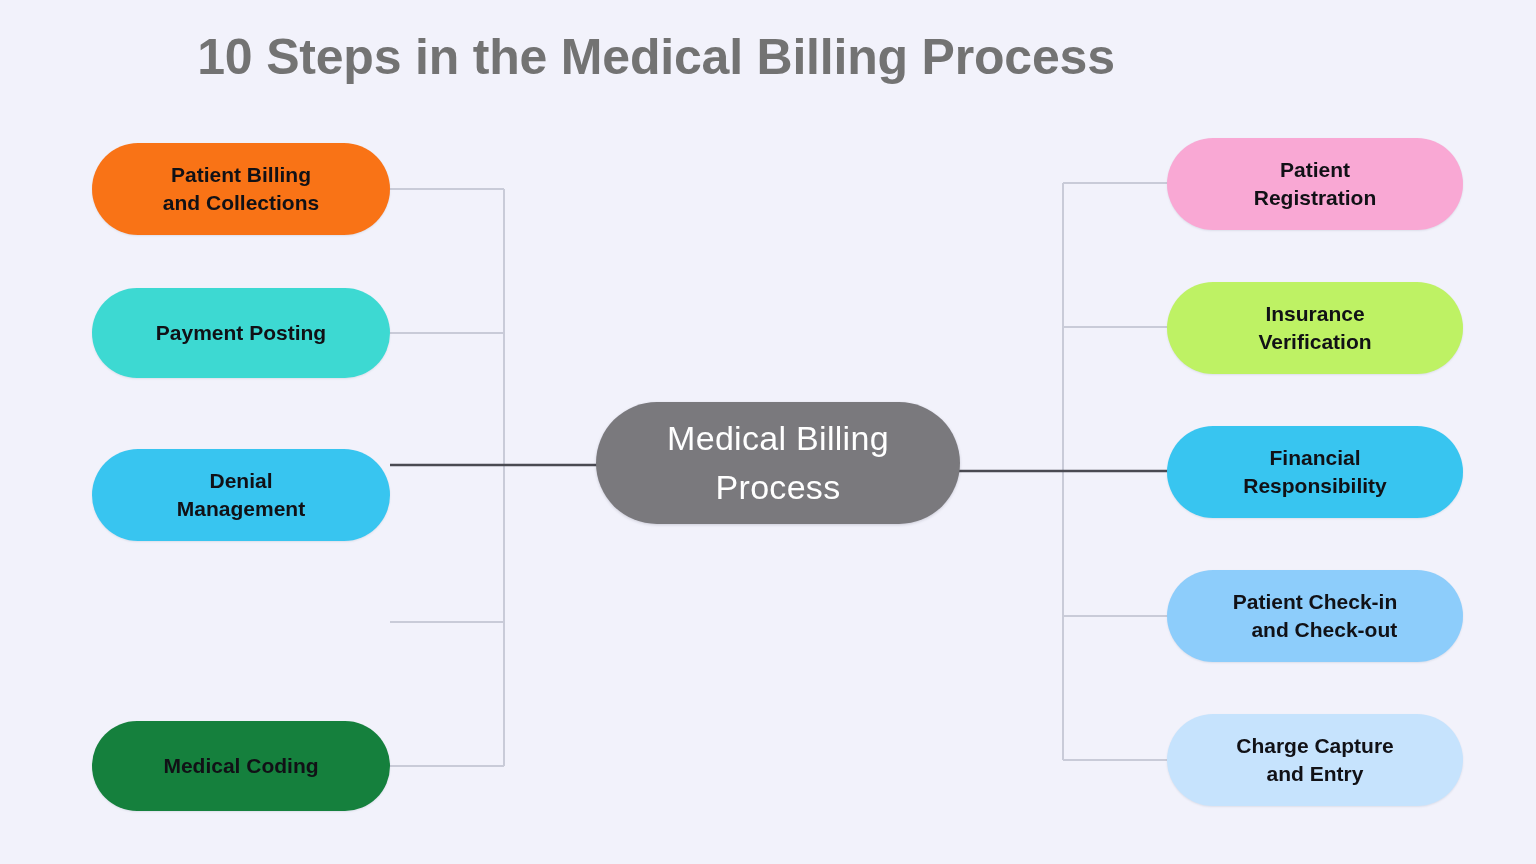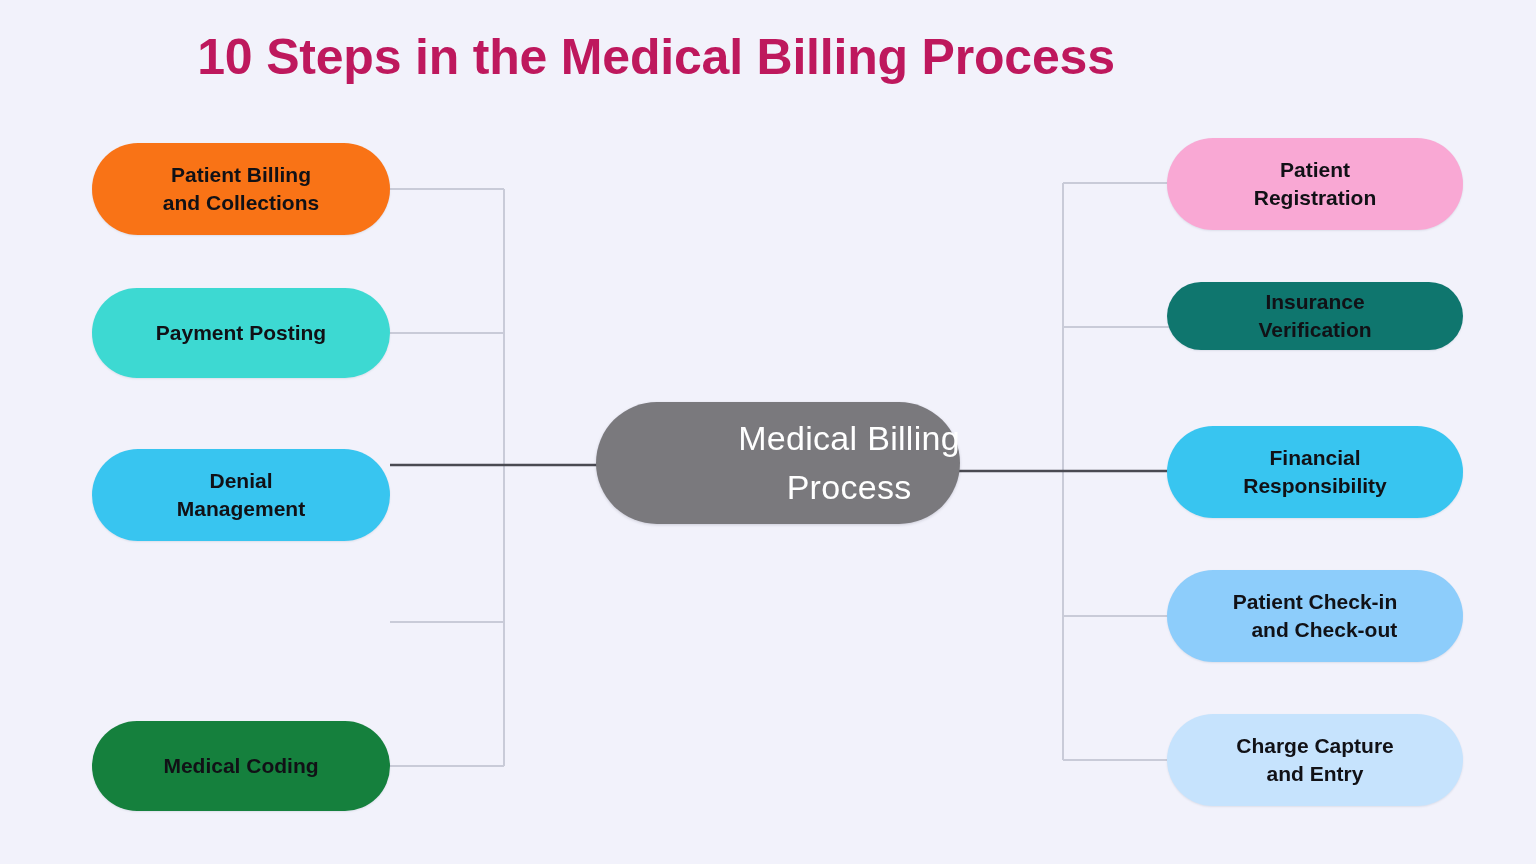--- a/index.html
+++ b/index.html
@@ -24,21 +24,21 @@
   
   #page-title {
     position: absolute;
     left: 0;
     top: 28px;
     width: 1312px;
     text-align: center;
     font-size: 50px;
     font-weight: 700;
     letter-spacing: -0.2px;
-    color: #be185d;
+    color: #737373;
     font-family: "Liberation Sans", sans-serif;
     white-space: nowrap;
   }
 
   
   #connectors {
     position: absolute;
     left: 0;
     top: 0;
     width: 1536px;
@@ -73,21 +73,21 @@
   #hub {
     position: absolute;
     left: 596px;
     top: 402px;
     width: 364px;
     height: 122px;
     border-radius: 61px;
     background: #7a797d;
     display: flex;
     align-items: center;
-    justify-content: flex-end;
+    justify-content: center;
     text-align: center;
     color: #ffffff;
     font-family: "Liberation Sans", sans-serif;
     font-weight: 400;
     font-size: 34px;
     line-height: 1.45;
     letter-spacing: 0.3px;
     z-index: 4;
     box-shadow: 0 1px 3px rgba(40,40,60,0.18);
   }
@@ -146,21 +146,21 @@
   <div id="hub">
     <span class="hub-label">Medical Billing
 Process</span>
   </div>
 
   <div class="node" style="left:1167px; top:138px; width:296px; height:92px; background:#f9a8d4;">
     <span class="node-label">Patient
 Registration</span>
   </div>
 
-  <div class="node" style="left:1167px; top:282px; width:296px; height:68px; background:#0f766e;">
+  <div class="node" style="left:1167px; top:282px; width:296px; height:92px; background:#bef264;">
     <span class="node-label">Insurance
 Verification</span>
   </div>
 
   <div class="node" style="left:1167px; top:426px; width:296px; height:92px; background:#38c5f0;">
     <span class="node-label">Financial
 Responsibility</span>
   </div>
 
   <div class="node" style="left:1167px; top:570px; width:296px; height:92px; background:#8dcdfb;text-align:right;">

